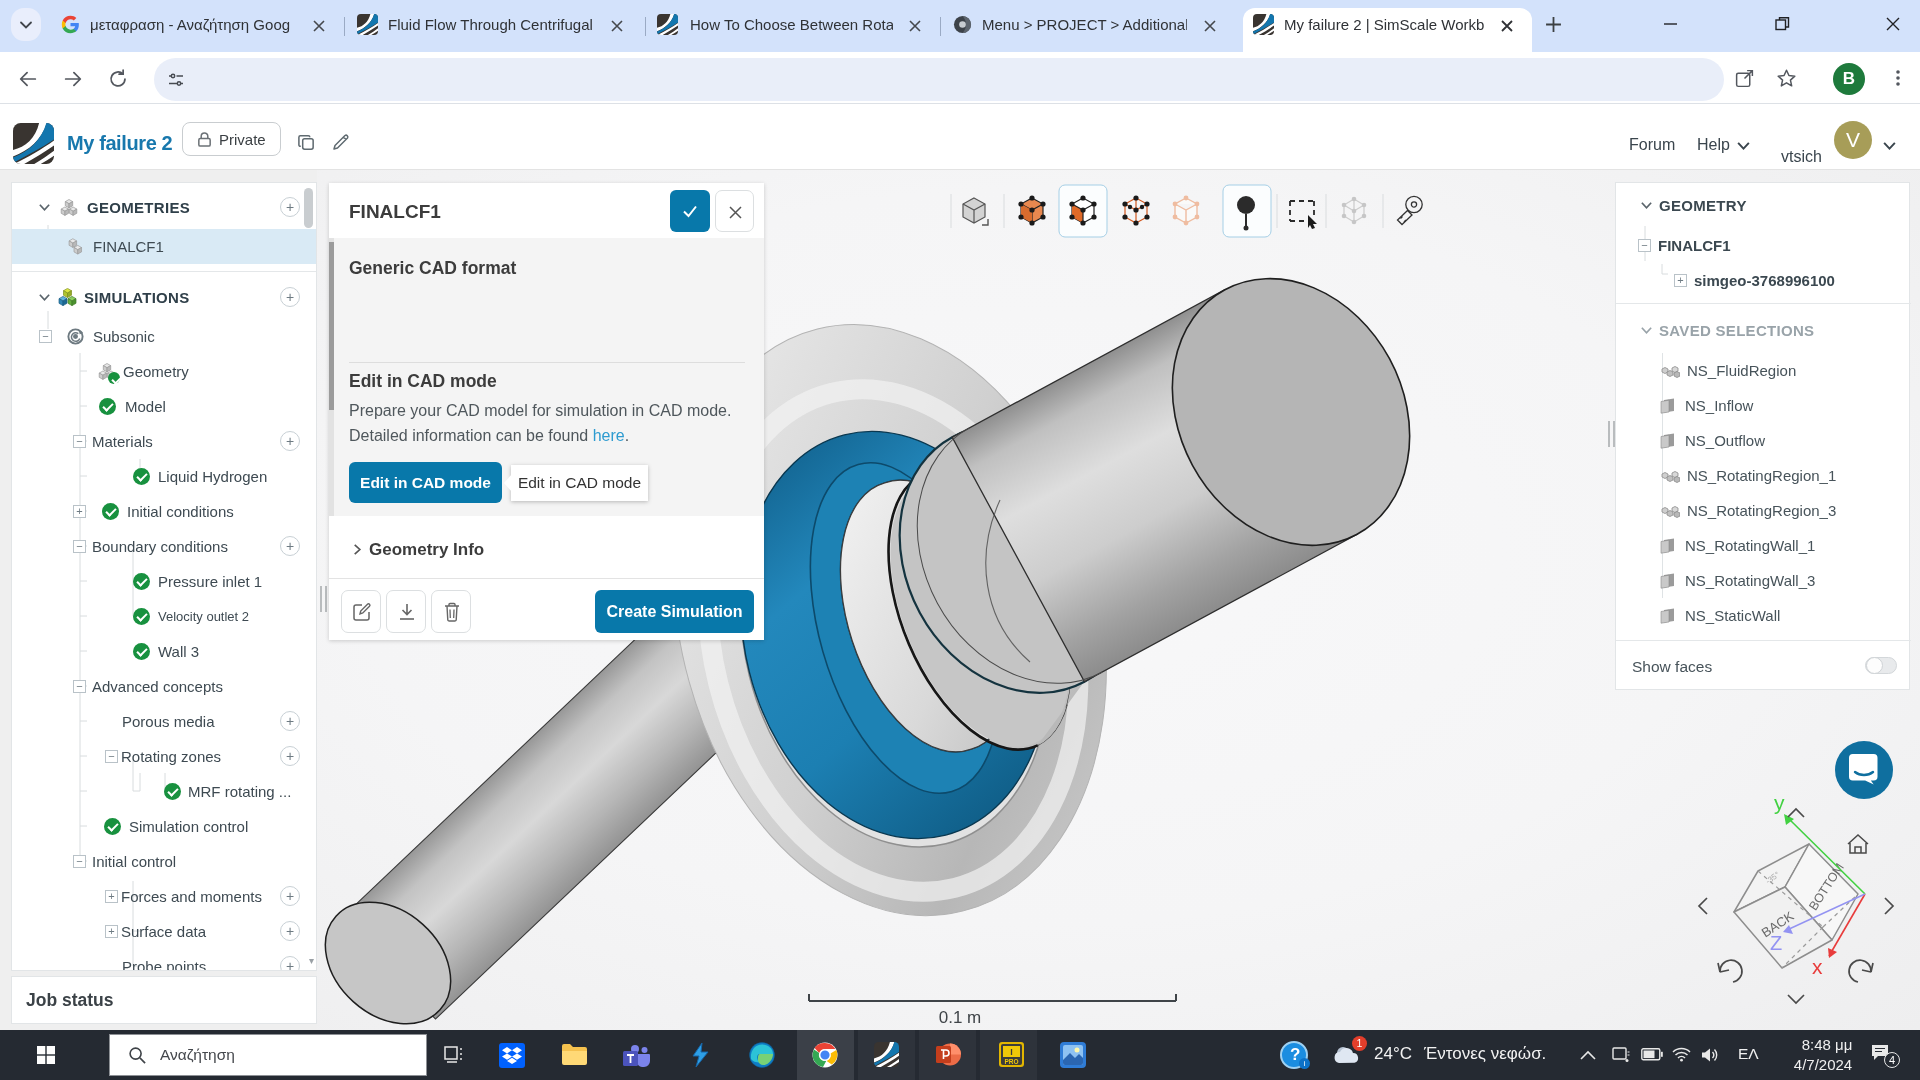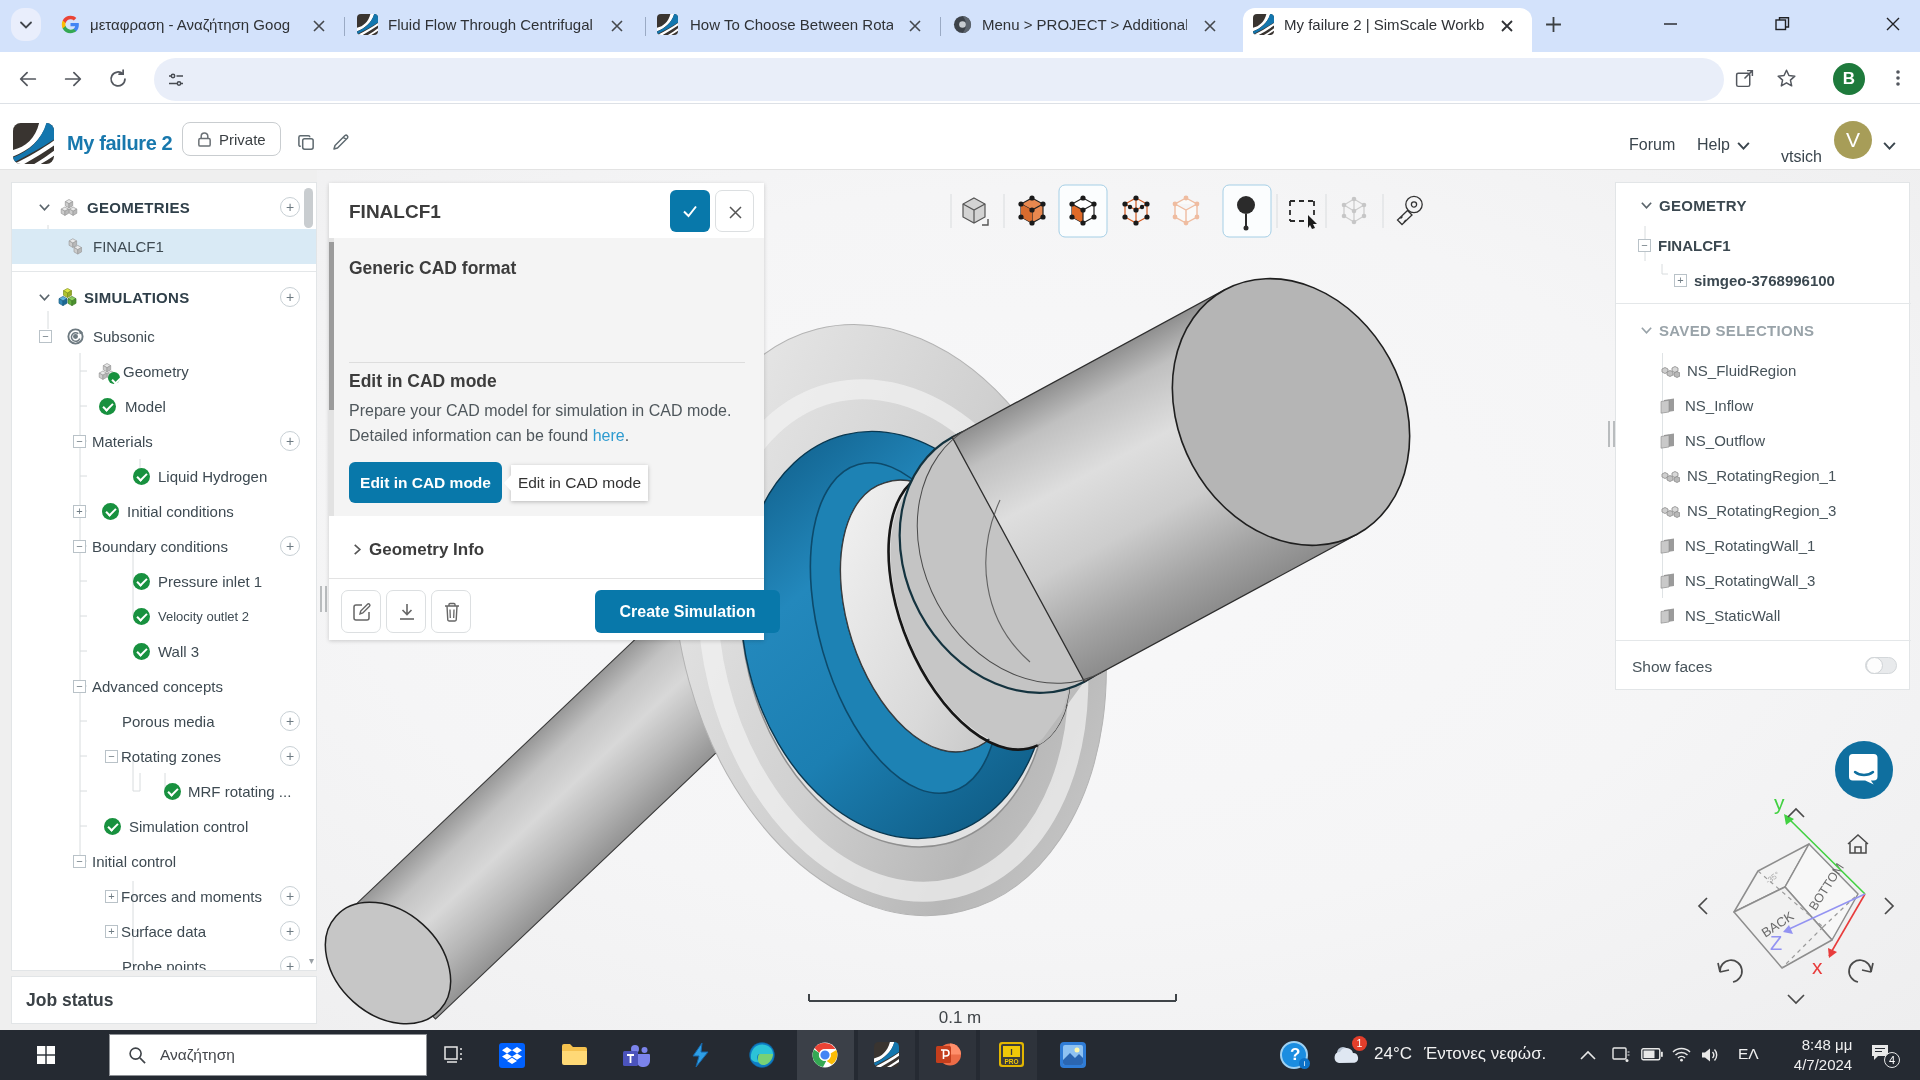--- a/index.html
+++ b/index.html
@@ -697,21 +697,21 @@
           <path d="M9 1 L9 11 M4.5 7 L9 11.5 L13.5 7" fill="none" stroke="#666" stroke-width="1.6"></path>
           <path d="M2 16 L16 16" stroke="#666" stroke-width="1.6"></path>
         </svg>
   </div>
   <div class="abs wbtn" style="left:102px;top:407px;width:40px;height:43px">
     <svg style="position:absolute;left:11px;top:11px" width="18" height="20" viewBox="0 0 18 20">
           <path d="M2 4 L16 4 M6 4 L6 2.5 a1 1 0 0 1 1 -1 L11 1.5 a1 1 0 0 1 1 1 L12 4 M4 4 L4.8 18 a1.5 1.5 0 0 0 1.5 1 L11.7 19 a1.5 1.5 0 0 0 1.5 -1 L14 4" fill="none" stroke="#666" stroke-width="1.4"></path>
           <path d="M7 7.5 L7.3 16 M11 7.5 L10.7 16" stroke="#666" stroke-width="1.3"></path>
         </svg>
   </div>
-  <div class="abs blubtn" style="left:266px;top:407px;width:185px;height:43px;font-size:16px">Create Simulation</div>
+  <div class="abs blubtn" style="left:266px;top:407px;width:159px;height:43px;font-size:16px">Create Simulation</div>
 </div>
 
 <div class="abs" style="left:1615px;top:182px;width:295px;height:508px;background:#fff;border:1px solid #e2e5e7">
   <svg class="abs" style="left:0;top:0" width="80" height="300" viewBox="0 0 80 300">
         <g stroke="#d8dcde" fill="none">
           <path d="M29 43 L29 56 M29 63 L29 78 M46 81 L46 91 L52 91"></path>
         </g>
       </svg>
   <div class="rpanelrow" style="left:24px;top:5px">
     <svg width="13" height="13" viewBox="0 0 14 14">

